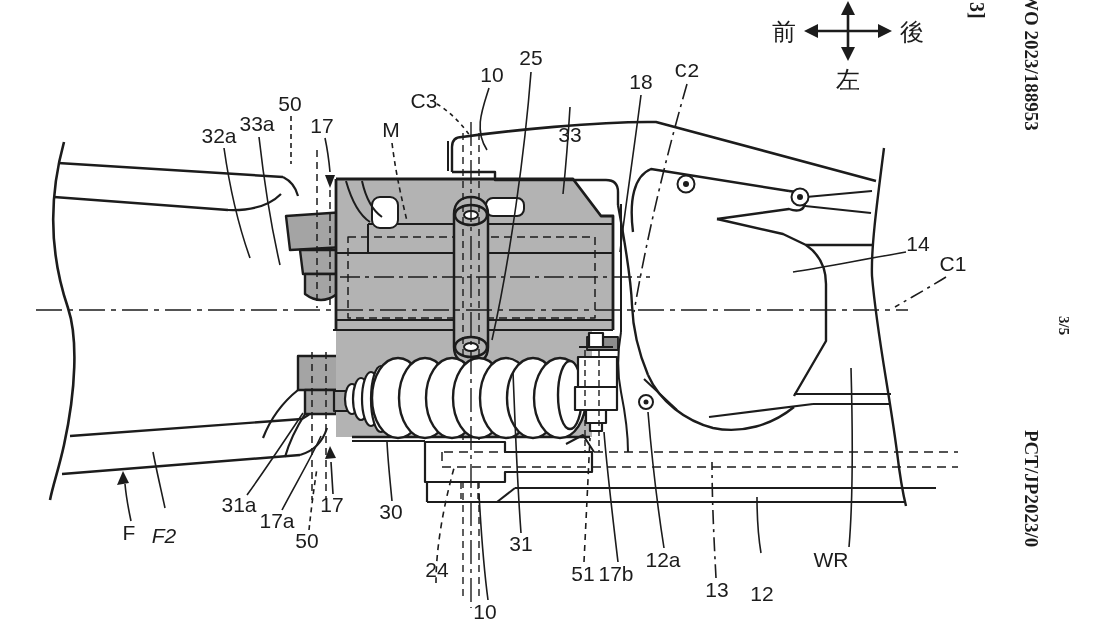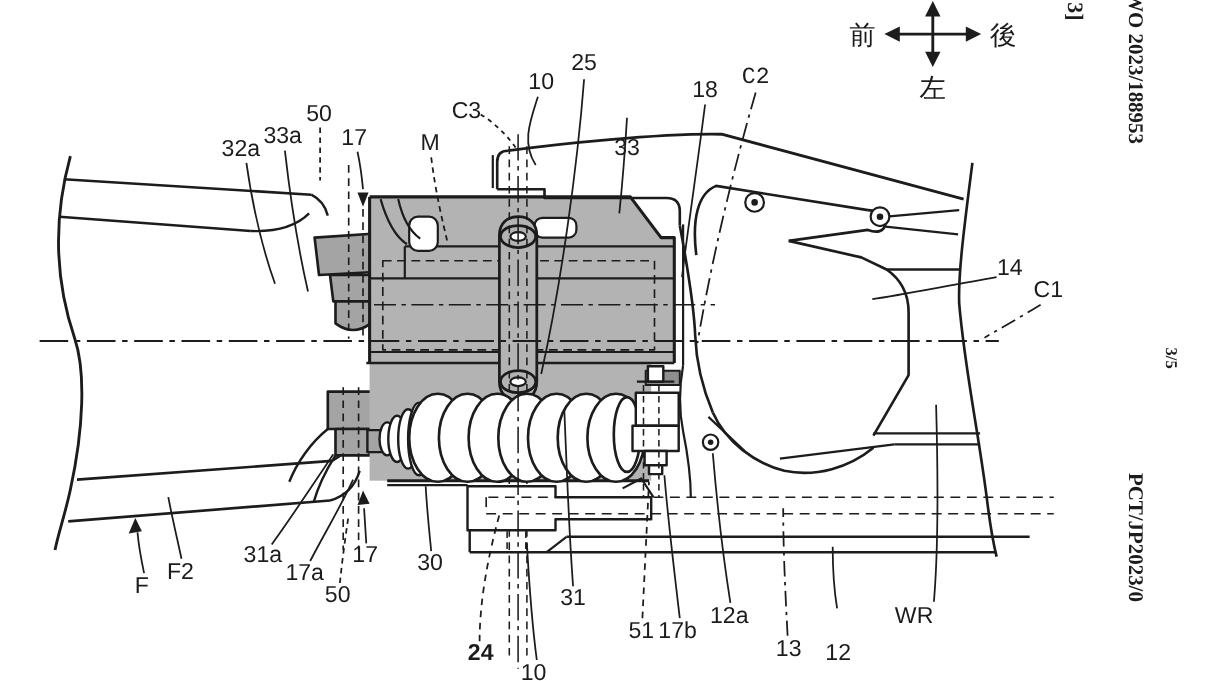--- a/index.html
+++ b/index.html
@@ -217,27 +217,27 @@
       <div class="ref-label" style="left: 641px; top: 82px;">18</div>
       <div class="ref-label" style="left: 687px; top: 71px; font-family: Liberation Mono, monospace;">C2</div>
       <div class="ref-label" style="left: 391px; top: 130px;">M</div>
       <div class="ref-label" style="left: 219px; top: 136px;">32a</div>
       <div class="ref-label" style="left: 257px; top: 124px;">33a</div>
       <div class="ref-label" style="left: 290px; top: 104px;">50</div>
       <div class="ref-label" style="left: 322px; top: 126px;">17</div>
       <div class="ref-label" style="left: 918px; top: 244px;">14</div>
       <div class="ref-label" style="left: 953px; top: 264px;">C1</div>
       <div class="ref-label" style="left: 129px; top: 533px;">F</div>
-      <div class="ref-label" style="left: 164px; top: 520px;">F2</div>
+      <div class="ref-label" style="left: 164px; top: 536px; font-style: italic;">F2</div>
       <div class="ref-label" style="left: 239px; top: 505px;">31a</div>
       <div class="ref-label" style="left: 277px; top: 521px;">17a</div>
       <div class="ref-label" style="left: 307px; top: 541px;">50</div>
       <div class="ref-label" style="left: 332px; top: 505px;">17</div>
       <div class="ref-label" style="left: 391px; top: 512px;">30</div>
-      <div class="ref-label" style="left: 437px; top: 594px; font-weight: bold;">24</div>
+      <div class="ref-label" style="left: 437px; top: 570px;">24</div>
       <div class="ref-label" style="left: 485px; top: 612px;">10</div>
       <div class="ref-label" style="left: 521px; top: 544px;">31</div>
       <div class="ref-label" style="left: 583px; top: 574px;">51</div>
       <div class="ref-label" style="left: 616px; top: 574px;">17b</div>
       <div class="ref-label" style="left: 663px; top: 560px;">12a</div>
       <div class="ref-label" style="left: 717px; top: 590px;">13</div>
       <div class="ref-label" style="left: 762px; top: 566px; margin-top: 28px;">12</div>
       <div class="ref-label" style="left: 831px; top: 560px;">WR</div>
     </div>
 

